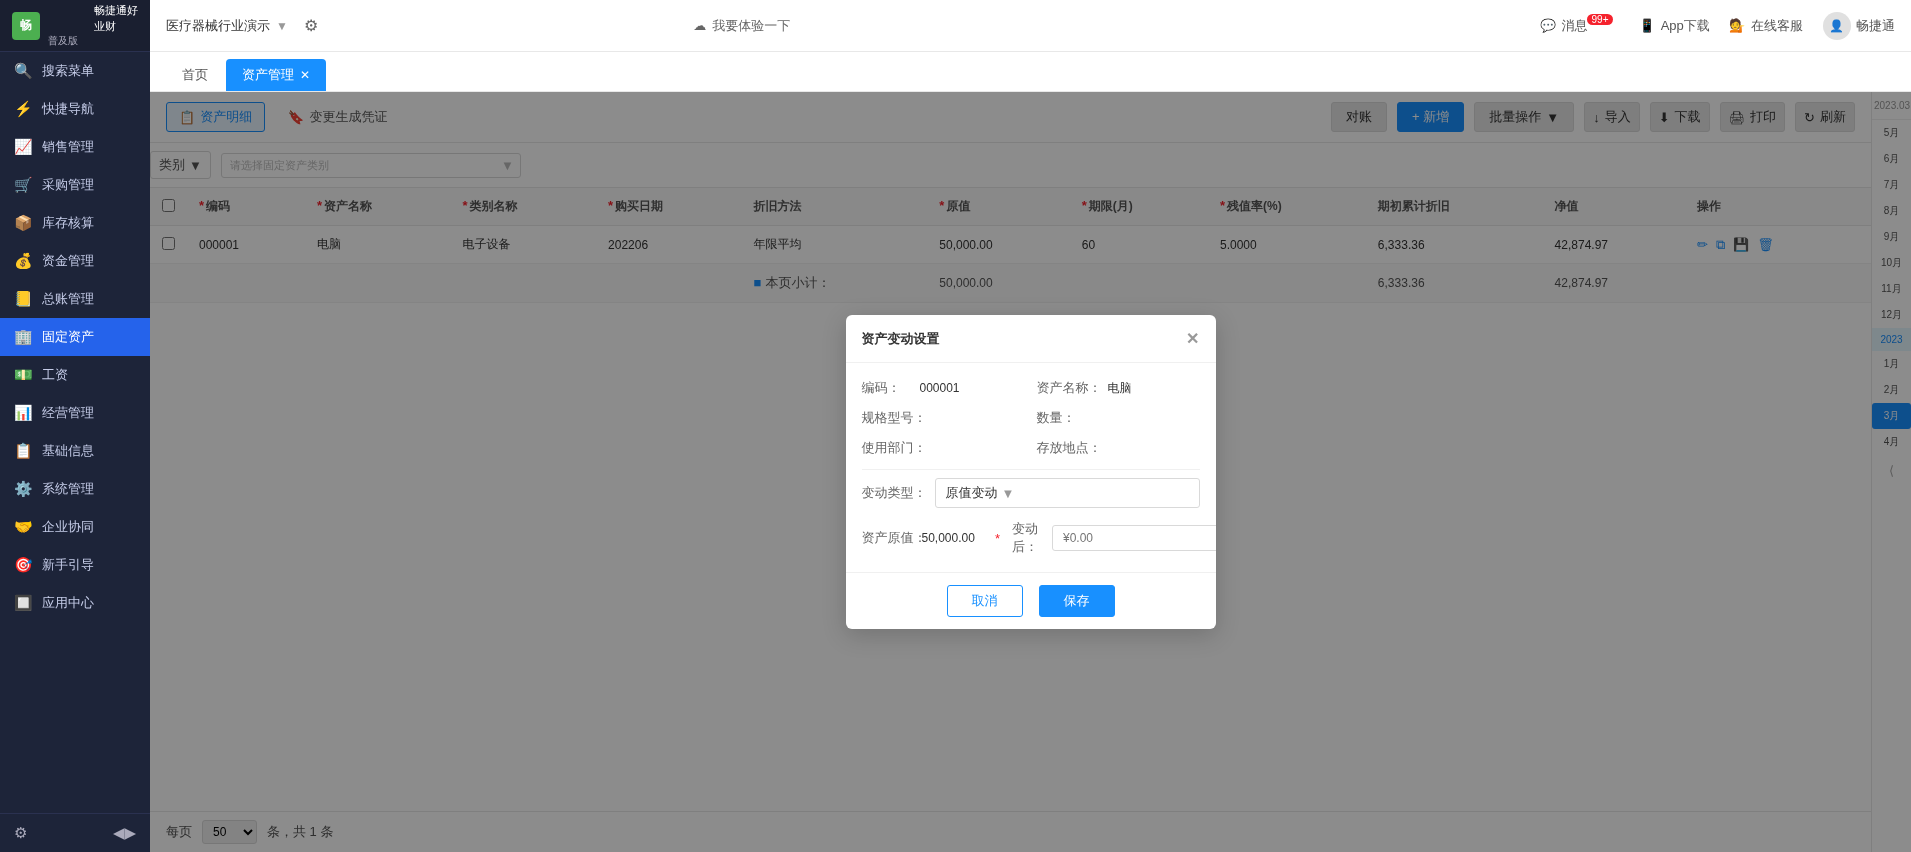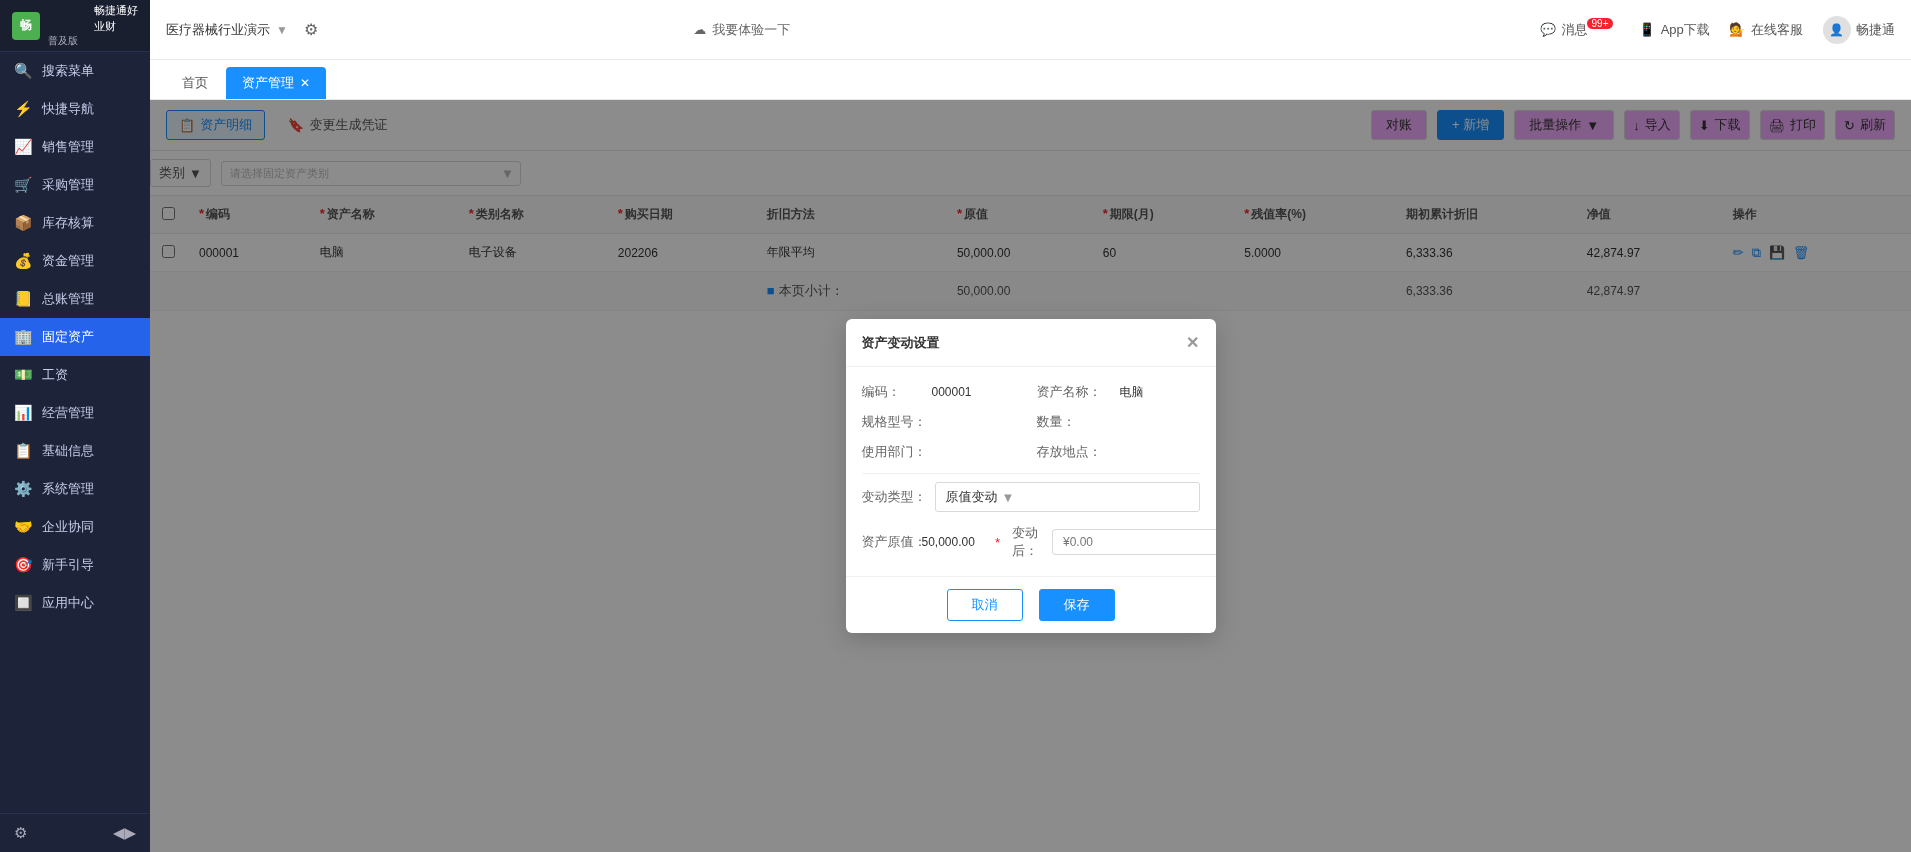--- a/index.html
+++ b/index.html
@@ -58,21 +58,21 @@
     .main {
       flex: 1;
       display: flex;
       flex-direction: column;
       height: 100%;
       overflow: hidden;
     }
 
     
     .topbar {
-      height: 60px;
+      height: 52px;
       background: #fff;
       display: flex;
       align-items: center;
       padding: 0 16px;
       border-bottom: 1px solid #e8e8e8;
       flex-shrink: 0;
     }
     .topbar-company {
       display: flex; align-items: center; gap: 6px;
       font-size: 14px; color: #333; font-weight: 500;
@@ -157,21 +157,21 @@
     .toolbar-tab.active { background: #e8f4ff; color: #1890ff; border: 1px solid #1890ff; }
     .toolbar-tab.inactive { color: #555; border: 1px solid transparent; }
     .toolbar-spacer { flex: 1; }
     .btn {
       padding: 5px 14px;
       border-radius: 3px;
       cursor: pointer;
       font-size: 13px;
       display: flex; align-items: center; gap: 5px;
       border: 1px solid #d9d9d9;
-      background: #f0abfc;
+      background: #e5e5e5;
       color: #333;
     }
     .btn-primary { background: #1890ff; color: #fff; border-color: #1890ff; }
     .btn-icon { padding: 5px 8px; }
 
     
     .filterbar {
       background: #fff;
       padding: 8px 0;
       display: flex;
@@ -311,21 +311,21 @@
     .dialog-row {
       display: flex;
       gap: 12px;
       margin-bottom: 12px;
     }
     .dialog-field {
       flex: 1;
       display: flex;
       flex-direction: row;
       align-items: center;
-      gap: 18px;
+      gap: 6px;
       font-size: 12px;
       color: #555;
     }
     .dialog-field-label { white-space: nowrap; color: #666; min-width: 52px; }
     .dialog-field-value { color: #333; font-size: 12px; }
     .dialog-divider { border: none; border-top: 1px solid #f0f0f0; margin: 8px 0; }
     .dialog-select-row {
       display: flex; align-items: center; gap: 8px; margin-bottom: 12px; font-size: 12px;
     }
     .dialog-select-label { color: #666; white-space: nowrap; min-width: 52px; }
@@ -605,22 +605,48 @@
   <td></td>
   <td></td>
   <td>6,333.36</td>
   <td>42,874.97</td>
   <td></td>
 </tr>
             </tbody>
         </table>
       </div>
 
+      <div class="table-footer">
+        <span>每页</span>
+        <select class="page-select">
+          <option>50</option>
+          <option>100</option>
+          <option>200</option>
+        </select>
+        <span>条，共 1 条</span>
+      </div>
     </div>
 
+    <div class="right-bar" id="right-bar-container">
+    <div class="right-bar-header">2023.03</div>
+        <div class="right-bar-month">5月</div>
+        <div class="right-bar-month">6月</div>
+        <div class="right-bar-month">7月</div>
+        <div class="right-bar-month">8月</div>
+        <div class="right-bar-month">9月</div>
+        <div class="right-bar-month">10月</div>
+        <div class="right-bar-month">11月</div>
+        <div class="right-bar-month">12月</div>
+        <div class="right-bar-month current-year">2023</div>
+        <div class="right-bar-month">1月</div>
+        <div class="right-bar-month">2月</div>
+        <div class="right-bar-month highlight">3月</div>
+        <div class="right-bar-month">4月</div>
+        <div class="right-bar-icon">⟨</div>
+      </div>
 
     <div class="overlay">
       <div class="dialog">
         <div class="dialog-header">
           <span>资产变动设置</span>
           <span class="dialog-close">✕</span>
         </div>
         <div class="dialog-body">
           <div class="dialog-row">
             <div class="dialog-field">

